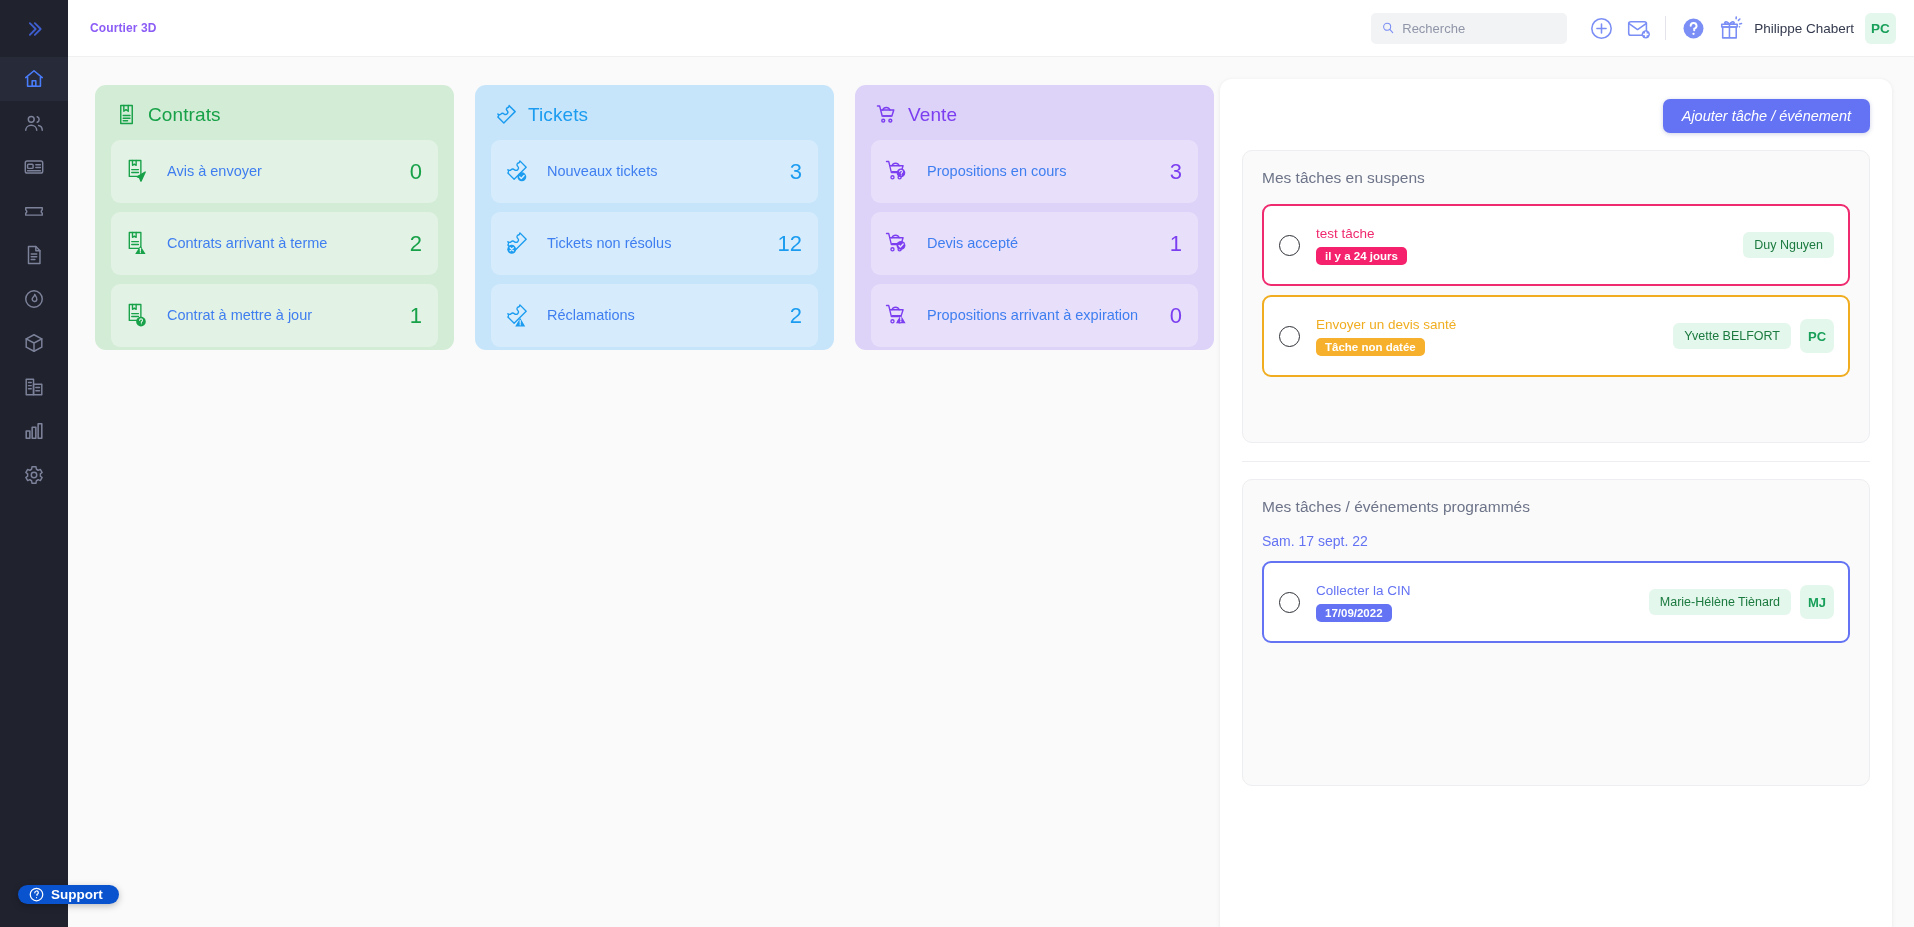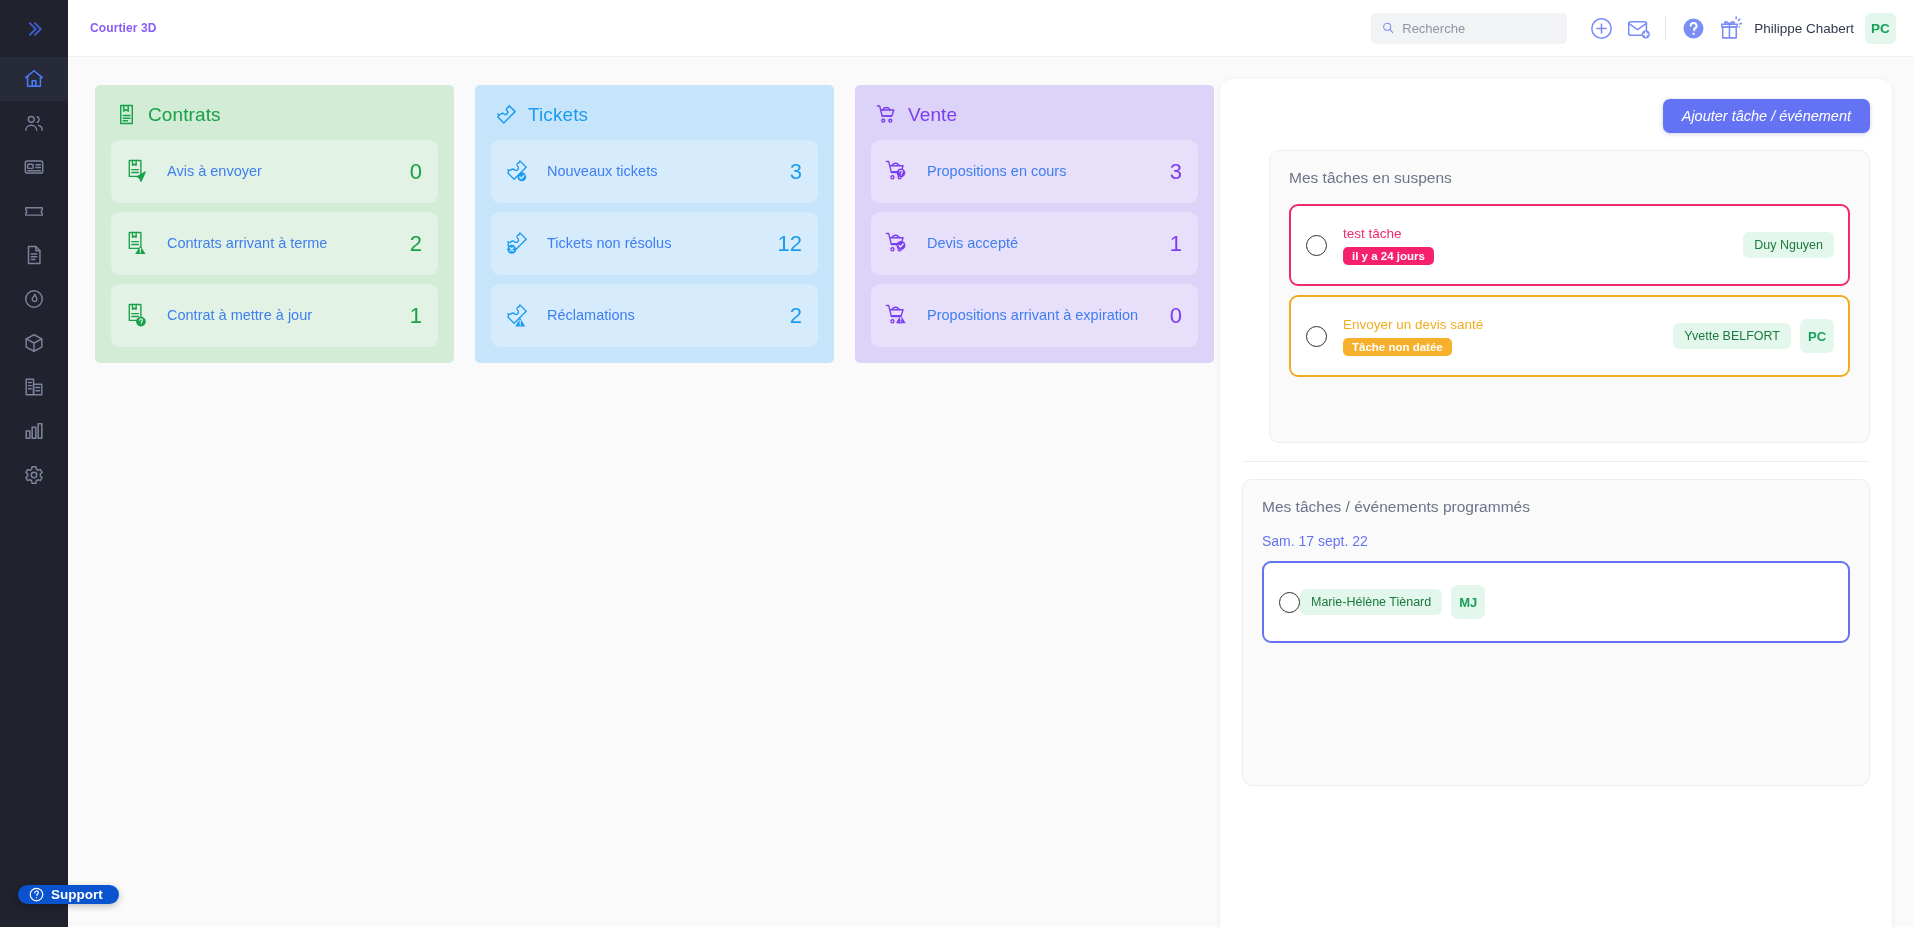--- a/index.html
+++ b/index.html
@@ -90,21 +90,21 @@
     position: absolute; left: 68px; top: 57px; right: 0; bottom: 0;
     background: #fafafa;
   }
 
   
   #kpi-row {
     position: absolute; left: 27px; top: 28px;
     display: flex; gap: 21px;
   }
   .kpi-card {
-    width: 359px; border-radius: 5px; padding: 15px 16px 16px 16px;
+    width: 359px; border-radius: 11px; padding: 15px 16px 3px 16px;
   }
   .kpi-card.green  { background: #d3ecd6; }
   .kpi-card.blue   { background: #c7e5fa; }
   .kpi-card.purple { background: #ddd2f8; }
   .kpi-head {
     display: flex; align-items: center; gap: 10px; padding: 3px 2px 14px 4px;
   }
   .kpi-head-title { font-size: 19px; letter-spacing: .1px; }
   .kpi-card.green  .kpi-head-title { color: #17a148; }
   .kpi-card.blue   .kpi-head-title { color: #1b9cf0; }
@@ -152,21 +152,21 @@
     box-shadow: 0 1px 4px rgba(60,70,160,.25);
     white-space: nowrap;
     font-style: italic;
   }
 
   .panel-box {
     margin-top: 17px; background: #fafafa;
     border: 1px solid #eceef1; border-radius: 10px;
     padding: 18px 19px 19px 19px;
   }
-  #pending-box { height: 293px; margin-left: 27px; }
+  #pending-box { height: 293px; }
   #scheduled-box { height: 307px; }
   .panel-title { font-size: 15.5px; color: #6d7489; margin-bottom: 17px; }
   .panel-divider { height: 1px; background: #eceef1; margin-top: 18px; }
 
   .task-row {
     background: #fff; border-radius: 9px; height: 82px;
     display: flex; align-items: center; padding: 0 14px 0 15px;
     margin-bottom: 9px; cursor: pointer;
   }
   .task-row.accent-pink   { border: 2px solid #ef2a6f; }
@@ -540,19 +540,23 @@
 
     <div class="panel-divider"></div>
 
     <div class="panel-box" id="scheduled-box">
       <div class="panel-title">Mes tâches / événements programmés</div>
 
       <div class="date-group-label">Sam. 17 sept. 22</div>
 
       <div class="task-row accent-blue">
         <span class="task-check"></span>
+        <span class="task-mid">
+          <div class="task-title">Collecter la CIN</div>
+          <span class="task-badge blue">17/09/2022</span>
+        </span>
         <span class="task-assignee">Marie-Hélène Tiènard</span>
         <span class="task-avatar">MJ</span>
       </div>
     </div>
 
   </div>
 </div>
 
 </body></html>

